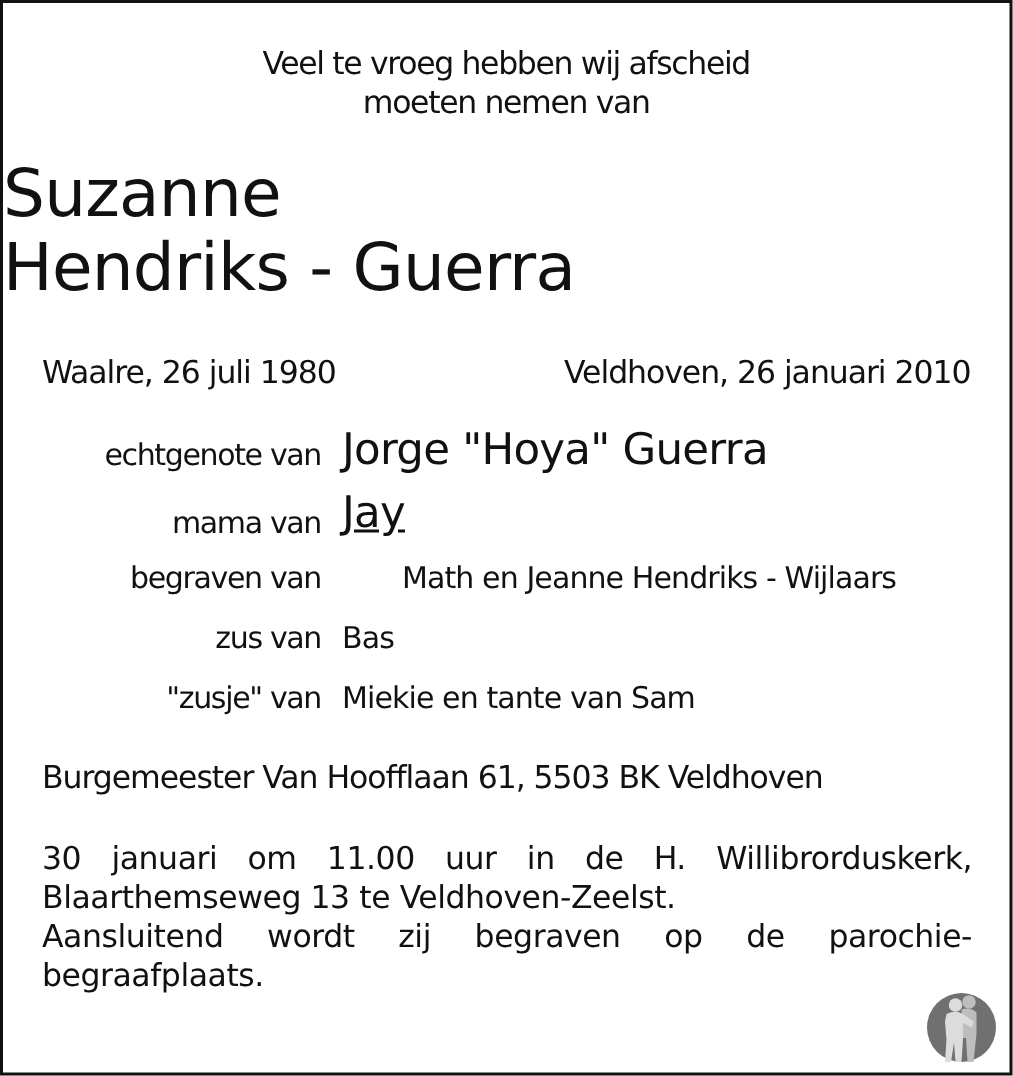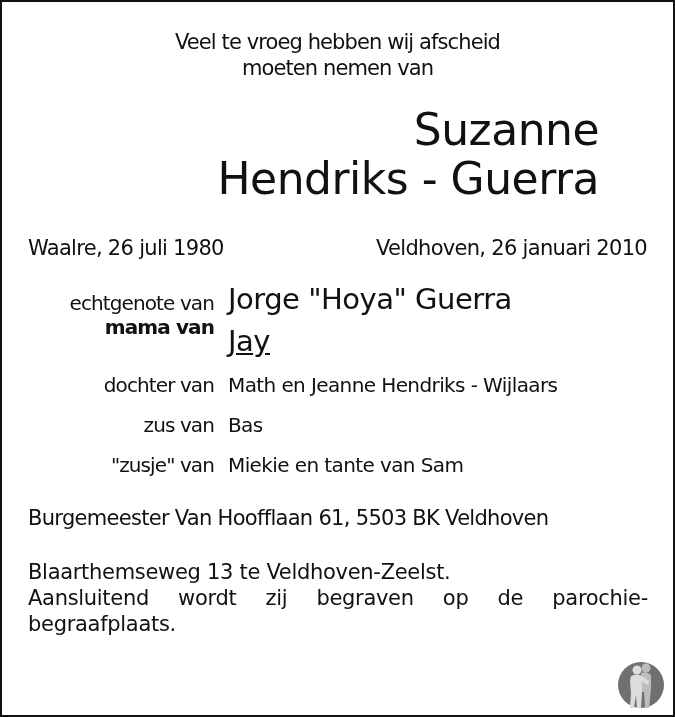--- a/index.html
+++ b/index.html
@@ -7,21 +7,21 @@
   .card {
     position: absolute; left: 0; top: 0;
     width: 671px; height: 713px;
     border: 2px solid #111111;
     background: #ffffff;
     font-family: "DejaVu Sans", sans-serif;
     color: #111111;
   }
   .abs { position: absolute; white-space: nowrap; }
   .intro { left: 0; width: 671px; text-align: center; font-size: 21px; letter-spacing: -0.9px; line-height: 26px; }
-  .name { left: 0; width: 597px; text-align: right; font-size: 44px; line-height: 50px; letter-spacing: -0.5px; }
+  .name { left: 0; width: 597px; text-align: left; font-size: 44px; line-height: 50px; letter-spacing: -0.5px; }
   .dates { font-size: 21px; letter-spacing: -0.7px; top: 234px; }
   .rel-label { font-size: 20px; letter-spacing: -0.9px; text-align: right; width: 186px; left: 26px; }
   .rel-value { font-size: 20px; letter-spacing: -0.6px; left: 226px; }
   .rel-value.big { font-size: 29px; letter-spacing: -0.5px; }
   .address { left: 26px; top: 504px; font-size: 21px; letter-spacing: -0.7px; }
   .para { left: 26px; width: 620px; top: 557px; font-size: 21px; line-height: 26px; }
   .para .line { display: block; text-align: justify; text-align-last: justify; white-space: normal; letter-spacing: -0.3px; }
   .para .line.last { text-align-last: left; }
   .logo { position: absolute; left: 614px; top: 657px; width: 50px; height: 50px; }
 </style>
@@ -36,36 +36,37 @@
   <div class="abs name" style="top:103px;">Suzanne</div>
   <div class="abs name" style="top:152px;">Hendriks - Guerra</div>
 
   <div class="abs dates" style="left:26px;text-align:center;">Waalre, 26 juli 1980</div>
   <div class="abs dates" style="right:26px;">Veldhoven, 26 januari 2010</div>
 
   <div>
     <div class="abs rel-label" style="top:289px;">echtgenote van</div>
     <div class="abs rel-value big" style="top:280px;">Jorge "Hoya" Guerra</div>
 
-    <div class="abs rel-label" style="top:313px;font-weight:bold;">mama van</div>
+    <div class="abs rel-label" style="top:334px;">mama van</div>
     <div class="abs rel-value big" style="top:322px;text-decoration:underline;">Jay</div>
 
-    <div class="abs rel-label" style="top:371px;">dochter van</div>
-    <div class="abs rel-value" style="top:371px;">Math en Jeanne Hendriks - Wijlaars</div>
+    <div class="abs rel-label" style="top:371px;">begraven van</div>
+    <div class="abs rel-value" style="top:371px;margin-left:40px;">Math en Jeanne Hendriks - Wijlaars</div>
 
     <div class="abs rel-label" style="top:411px;">zus van</div>
     <div class="abs rel-value" style="top:411px;">Bas</div>
 
     <div class="abs rel-label" style="top:451px;">"zusje" van</div>
     <div class="abs rel-value" style="top:451px;">Miekie en tante van Sam</div>
   </div>
 
   <div class="abs address">Burgemeester Van Hoofflaan 61, 5503 BK Veldhoven</div>
 
   <div class="abs para">
+    <span class="line">30 januari om 11.00 uur in de H. Willibrorduskerk,</span>
     <span class="line last">Blaarthemseweg 13 te Veldhoven-Zeelst.</span>
     <span class="line">Aansluitend wordt zij begraven op de parochie-</span>
     <span class="line last">begraafplaats.</span>
   </div>
 
   <svg class="logo" viewBox="0 0 50 50">
     <circle cx="25" cy="26" r="23" fill="#707070"></circle>
 
     <circle cx="30" cy="9" r="4.5" fill="#bdbdbd"></circle>
     <path d="M25 14 Q31 12 35 16 L35 30 L33 49 L29 49 L28 33 L26 33 Z" fill="#bdbdbd"></path>

